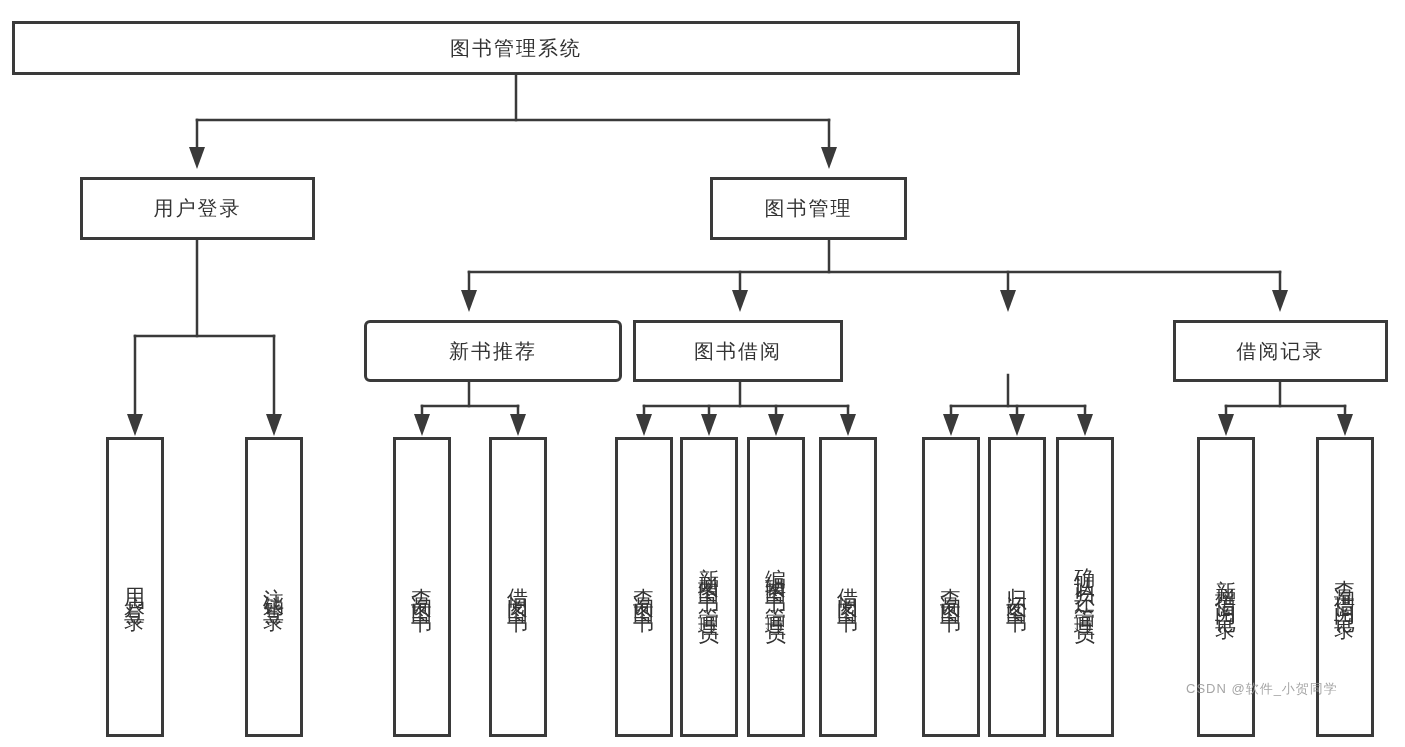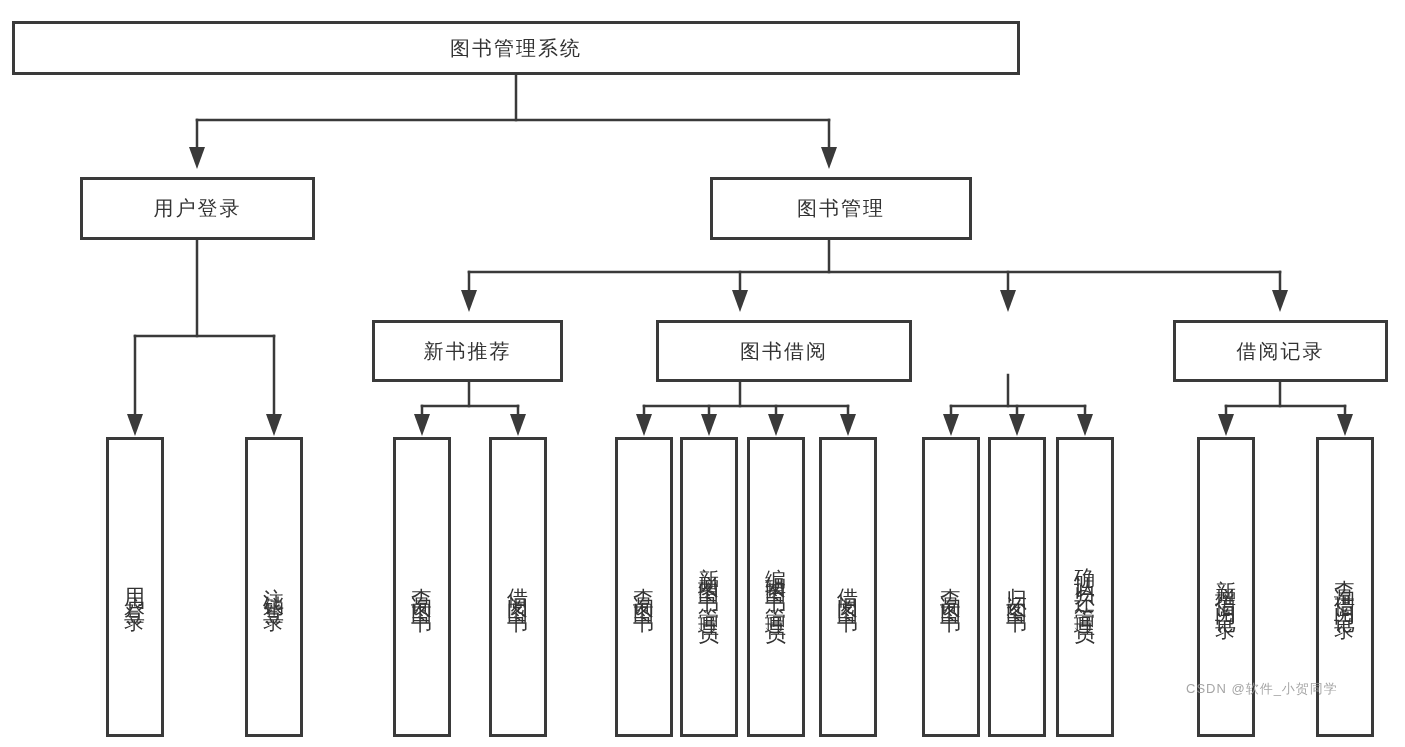--- a/index.html
+++ b/index.html
@@ -121,24 +121,24 @@
       <line x1="1226" y1="406" x2="1345" y2="406" stroke="#3a3a3a" stroke-width="2.5" stroke-linecap="square"></line>
       <line x1="1226" y1="406" x2="1226" y2="419" stroke="#3a3a3a" stroke-width="2.5" stroke-linecap="square"></line>
       <polygon points="1218,414 1234,414 1226,436" fill="#3a3a3a"></polygon>
       <line x1="1345" y1="406" x2="1345" y2="419" stroke="#3a3a3a" stroke-width="2.5" stroke-linecap="square"></line>
       <polygon points="1337,414 1353,414 1345,436" fill="#3a3a3a"></polygon>
     </svg>
 
   <div class="hbox" style="left:12px; top:14px; width:1008px; height:54px;">图书管理系统</div>
 
   <div class="hbox" style="left:80px; top:170px; width:235px; height:63px;">用户登录</div>
-  <div class="hbox" style="left:710px; top:170px; width:262px; height:63px;">图书管理</div>
+  <div class="hbox" style="left:710px; top:170px; width:197px; height:63px;">图书管理</div>
 
-  <div class="hbox" style="left:372px; top:313px; width:191px; height:62px;">新书推荐</div>
-  <div class="hbox" style="left:656px; top:313px; width:256px; height:62px;">图书借阅</div>
+  <div class="hbox" style="left:364px; top:313px; width:258px; height:62px;border-radius:6px;">新书推荐</div>
+  <div class="hbox" style="left:633px; top:313px; width:210px; height:62px;">图书借阅</div>
   <div class="hbox" style="left:1173px; top:313px; width:215px; height:62px;">借阅记录</div>
 
   <div class="vbox" style="left:106px;">用户登录</div>
   <div class="vbox" style="left:245px;">注销登录</div>
 
   <div class="vbox" style="left:393px;">查询图书</div>
   <div class="vbox" style="left:489px;">借阅图书</div>
 
   <div class="vbox" style="left:615px;">查询图书</div>
   <div class="vbox" style="left:680px;">新增图书（管理员）</div>

